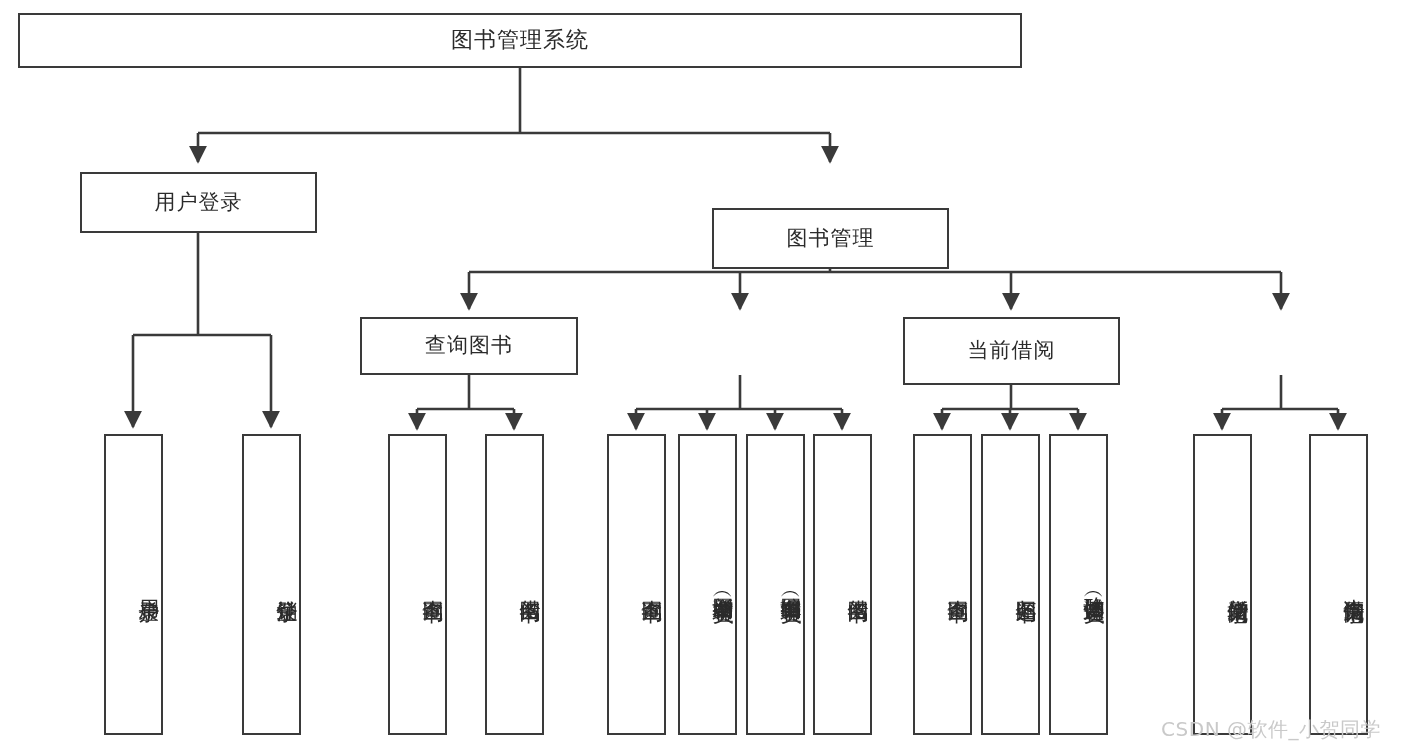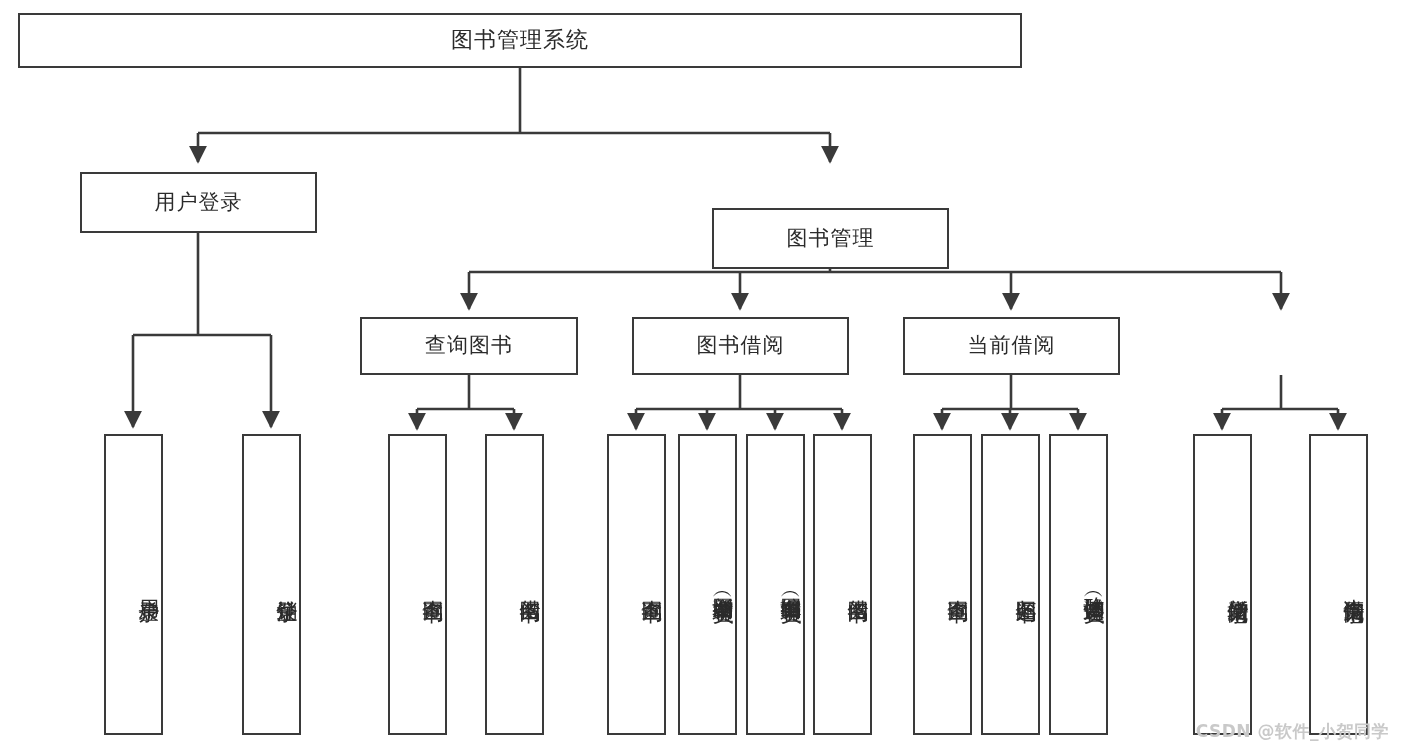--- a/index.html
+++ b/index.html
@@ -48,28 +48,27 @@
   }
   .node.vert > span{
     writing-mode:vertical-rl;
     text-orientation:upright;
     display:block;
     text-align:center;
   }
   .node.root{ font-size:22px; }
   .watermark{
     position:absolute;
-    right:16px;
+    right:24px;
     bottom:4px;
-    font-size:17px;
+    font-size:20px;
     color:#c9c9c9;
     letter-spacing:0.5px;
     white-space:nowrap;
     user-select:none;
-    font-weight:bold;
   }
 </style>
 </head>
 <body>
 
 <div id="canvas">
 
   <svg id="wires" viewBox="0 0 1405 747" xmlns="http://www.w3.org/2000/svg">
     <defs>
       <marker id="arrow" viewBox="0 0 10 10" refX="9" refY="5" markerWidth="7" markerHeight="7" orient="auto-start-reverse">
@@ -127,24 +126,21 @@
   <div class="node horiz" style="left:80px;top:172px;width:237px;height:61px;">
     <span>用户登录</span>
   </div>
   <div class="node horiz" style="left:712px;top:172px;width:237px;height:61px;margin-top:36px;">
     <span>图书管理</span>
   </div>
 
   <div class="node horiz" style="left:360px;top:317px;width:218px;height:58px;">
     <span>查询图书</span>
   </div>
-  <div class="node horiz" style="left:632px;top:317px;width:217px;height:58px;">
-    <span>图书借阅</span>
-  </div>
-  <div class="node horiz" style="left:903px;top:317px;width:217px;height:58px;">
+  <div class="node horiz" style="left:903px;top:317px;width:217px;height:68px;">
     <span>当前借阅</span>
   </div>
 
   <div class="node vert" style="left:104px;top:434px;width:59px;height:301px;">
     <span>用户登录</span>
   </div>
   <div class="node vert" style="left:242px;top:434px;width:59px;height:301px;">
     <span>注销登录</span>
   </div>
 

